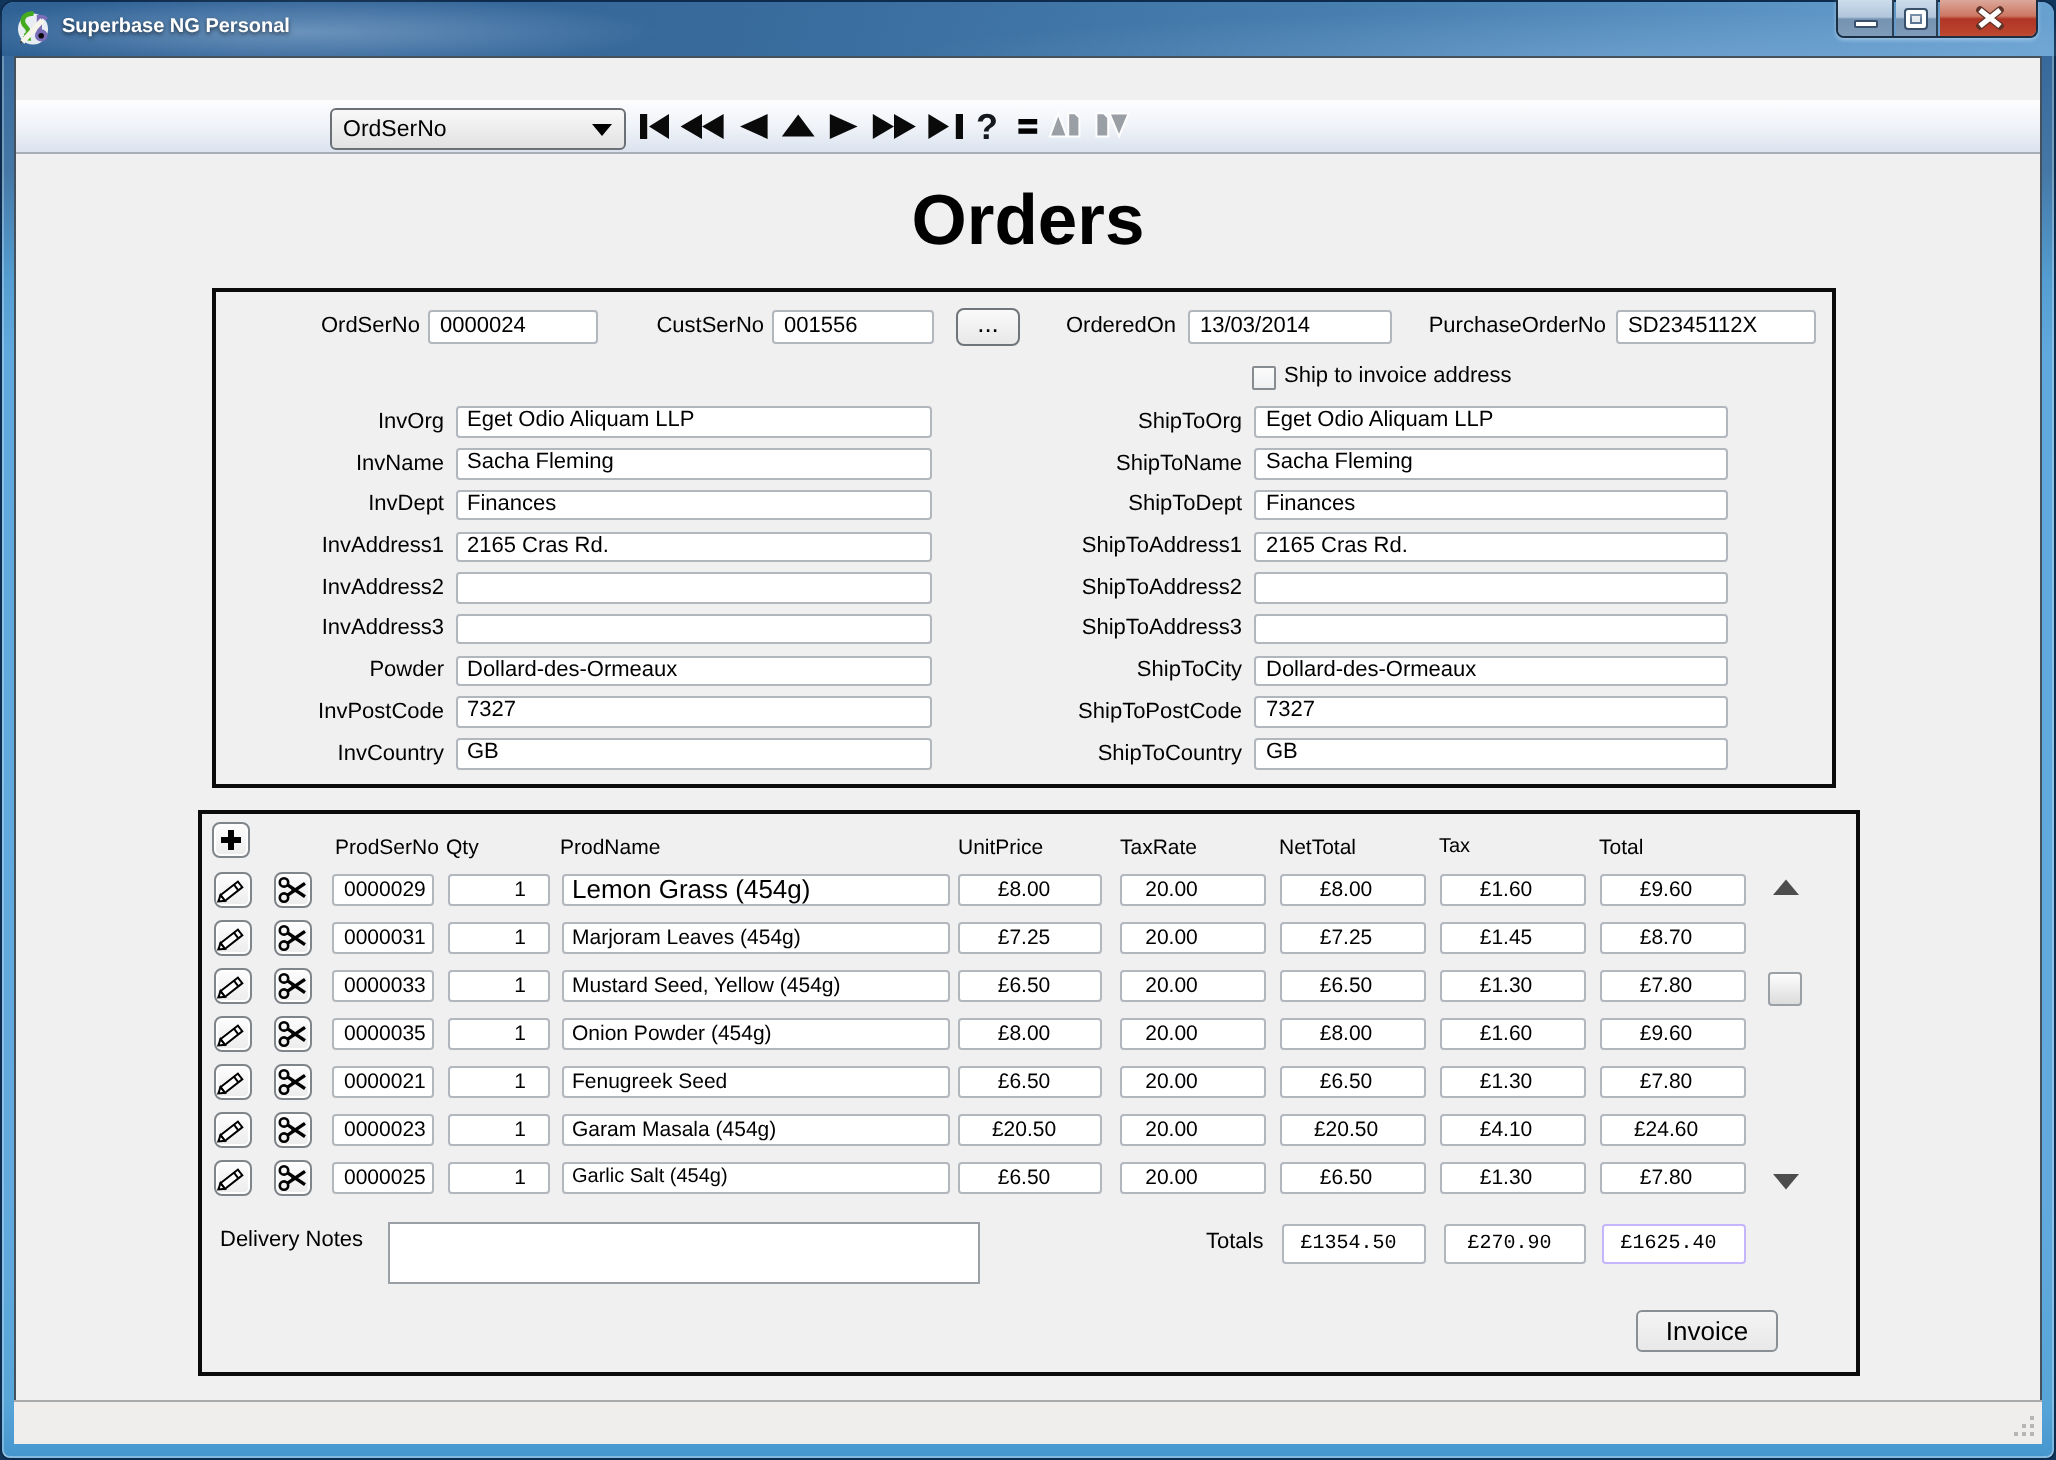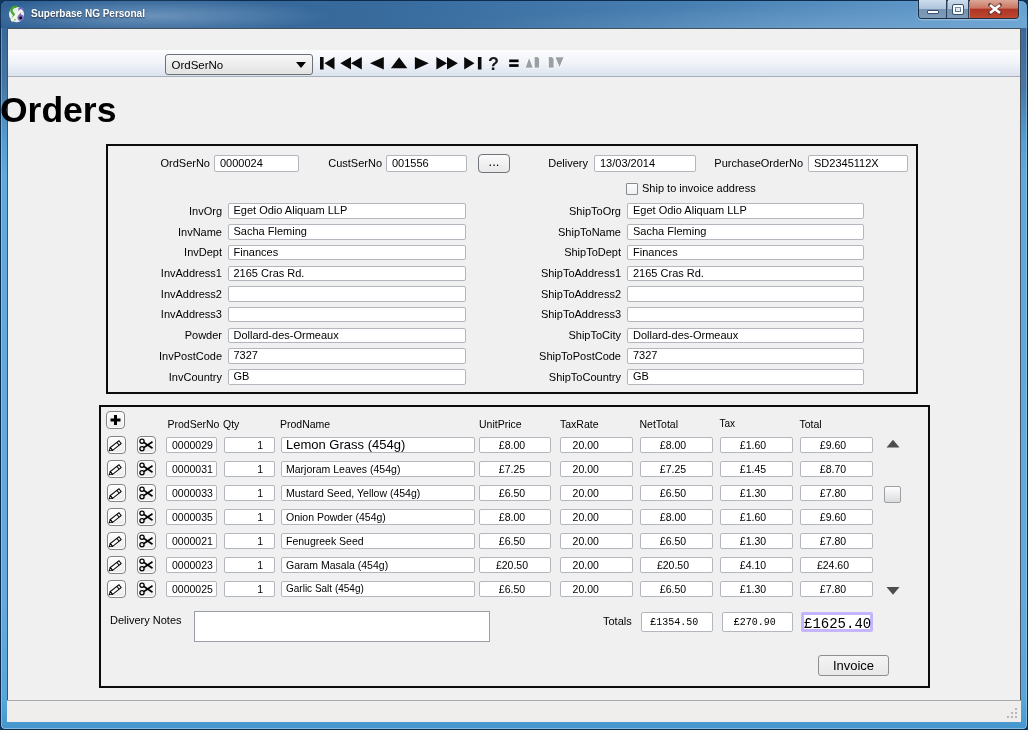--- a/index.html
+++ b/index.html
@@ -47,21 +47,21 @@
   #combo1 { left:2px; width:146px; background:linear-gradient(#f4f4f4,#e9eaec); border:1px solid #b0b5bb; color:#9c9c9c; }
   #combo2 { left:156.5px; width:148px; background:linear-gradient(#f8f8f8,#e2e2e2); border:1px solid #6b7077; color:#000; font-size:11.5px; }
   .combo span { position:absolute; left:6px; top:4px; }
   .arrow-gray { position:absolute; right:6px; top:8px; width:0; height:0;
     border-left:4px solid transparent; border-right:4px solid transparent; border-top:5px solid #9aa0a6; }
   .arrow-blk  { position:absolute; right:6px; top:7px; width:0; height:0;
     border-left:5px solid transparent; border-right:5px solid transparent; border-top:6px solid #000; }
   .tico { position:absolute; top:0; height:27px; }
 
   
-  #orders-title { position:absolute; left:0; top:89.5px; width:1028px; text-align:left;
+  #orders-title { position:absolute; left:0; top:89.5px; width:1028px; text-align:center;
     font-size:35.5px; font-weight:bold; color:#000; }
   .blackbox { position:absolute; border:2px solid #0b0b0b; background:#f0f0f0; }
   #box1 { left:106px; top:144px; width:812px; height:250px; }
   #box2 { left:99px;  top:405px; width:831px; height:283px; }
 
   .lbl { position:absolute; font-size:11px; color:#000; white-space:nowrap; }
   .lbl.r { text-align:right; }
   .fld { position:absolute; background:#fff; border:1px solid #b2b6bd; border-radius:2px;
     font-size:11px; color:#000; padding:0px 5px; line-height:14px; white-space:nowrap; overflow:hidden; }
 
@@ -153,21 +153,21 @@
   <div class="blackbox" id="box1"></div>
 
   <div class="blackbox" id="box2"></div>
 
   <div id="form-content">
       <div class="lbl r" style="left:120px;top:157px;width:90px">OrdSerNo</div>
       <div class="fld" style="left:214px;top:155px;width:85px;height:17px;line-height:15px;">0000024</div>
       <div class="lbl r" style="left:292px;top:157px;width:90px">CustSerNo</div>
       <div class="fld" style="left:386px;top:155px;width:81px;height:17px;line-height:15px;">001556</div>
       <div style="position:absolute;left:478px;top:154px;width:32px;height:19px;background:linear-gradient(#fafafa,#e8e8e8);border:1px solid #70757b;border-radius:4px;text-align:center;line-height:13px;font-size:13px">...</div>
-      <div class="lbl r" style="left:498px;top:157px;width:90px">Delivery</div>
+      <div class="lbl r" style="left:498px;top:157px;width:90px">OrderedOn</div>
       <div class="fld" style="left:594px;top:155px;width:102px;height:17px;line-height:15px;">13/03/2014</div>
       <div class="lbl r" style="left:673px;top:157px;width:130px">PurchaseOrderNo</div>
       <div class="fld" style="left:808px;top:155px;width:100px;height:17px;line-height:15px;">SD2345112X</div>
       <div style="position:absolute;left:626px;top:183px;width:11.5px;height:11.5px;background:linear-gradient(#fcfcfc,#eef0f2);border:1px solid #878c91;border-radius:1px"></div>
       <div class="lbl" style="left:642px;top:182px">Ship to invoice address</div>
       <div class="lbl r" style="left:112px;top:204.9px;width:110px">InvOrg</div>
       <div class="fld" style="left:227.5px;top:203.4px;width:238px;height:15.5px;line-height:13.5px;">Eget Odio Aliquam LLP</div>
       <div class="lbl r" style="left:491px;top:204.9px;width:130px">ShipToOrg</div>
       <div class="fld" style="left:627px;top:203.4px;width:237px;height:15.5px;line-height:13.5px;">Eget Odio Aliquam LLP</div>
       <div class="lbl r" style="left:112px;top:225.6px;width:110px">InvName</div>
@@ -379,21 +379,21 @@
       </svg>
       <div style="position:absolute;left:884px;top:486px;width:17px;height:17px;background:linear-gradient(#fdfdfd,#dcdcdc);border:1px solid #9aa0a6;border-radius:2px"></div>
       <svg style="position:absolute;left:885px;top:586px" width="16" height="10">
         <path d="M1.5 1 L14.5 1 L8 8.7 Z" fill="#4d4d4d"></path>
       </svg>
       <div class="lbl" style="left:110px;top:614px">Delivery Notes</div>
       <div style="position:absolute;left:194px;top:611px;width:296px;height:31px;background:#fff;border:1px solid #9aa0a6"></div>
       <div class="lbl" style="left:603px;top:615px">Totals</div>
       <div style="position:absolute;left:641px;top:612px;width:71.5px;height:20px;background:#fff;border:1px solid #b2b6bd;border-radius:2px;font-family:Liberation Mono,monospace;font-size:10px;text-align:center;line-height:19px;padding-right:5px">£1354.50</div>
       <div style="position:absolute;left:721.5px;top:612px;width:71.5px;height:20px;background:#fff;border:1px solid #b2b6bd;border-radius:2px;font-family:Liberation Mono,monospace;font-size:10px;text-align:center;line-height:19px;padding-right:5px">£270.90</div>
-      <div style="position:absolute;left:801px;top:612px;width:71.5px;height:20px;background:#fff;border:3px solid #c4b5fd;border-radius:2px;font-family:Liberation Mono,monospace;font-size:14px;text-align:center;line-height:19px;padding-right:5px">£1625.40</div>
+      <div style="position:absolute;left:801px;top:612px;width:71.5px;height:20px;background:#fff;border:1px solid #c4b5fd;border-radius:2px;font-family:Liberation Mono,monospace;font-size:10px;text-align:center;line-height:19px;padding-right:5px">£1625.40</div>
     </div>
 
   <div id="invoice-btn">Invoice</div>
   <div id="statusbar">
     <svg style="position:absolute;right:2px;bottom:2px" width="13" height="13">
       <g fill="#b8b6b4">
         <rect x="9" y="9" width="2" height="2"></rect>
           <rect x="9" y="5" width="2" height="2"></rect>
           <rect x="9" y="1" width="2" height="2"></rect>
         <rect x="5" y="9" width="2" height="2"></rect>

